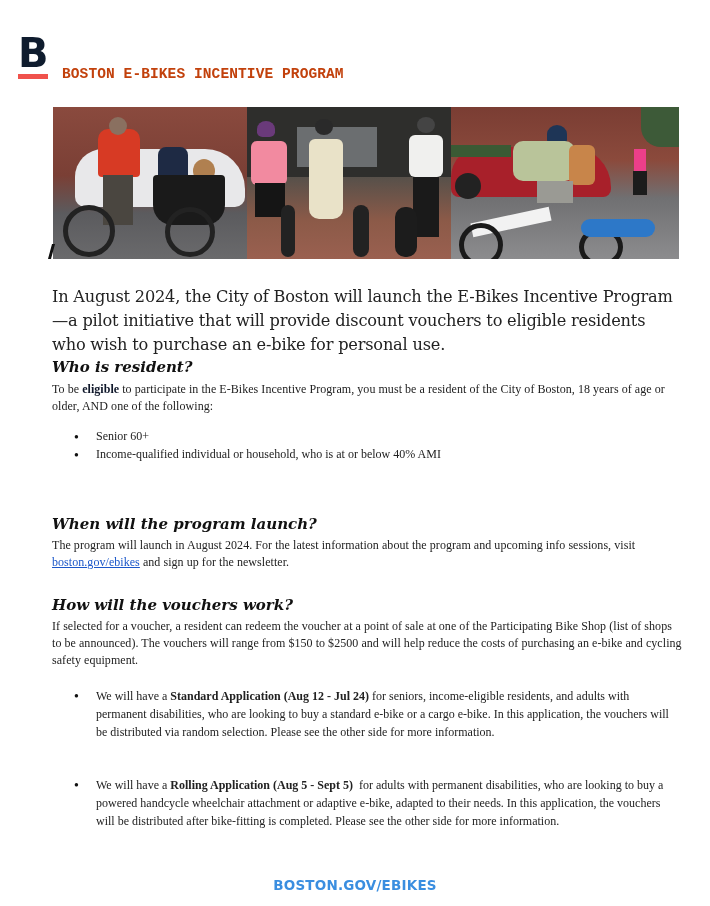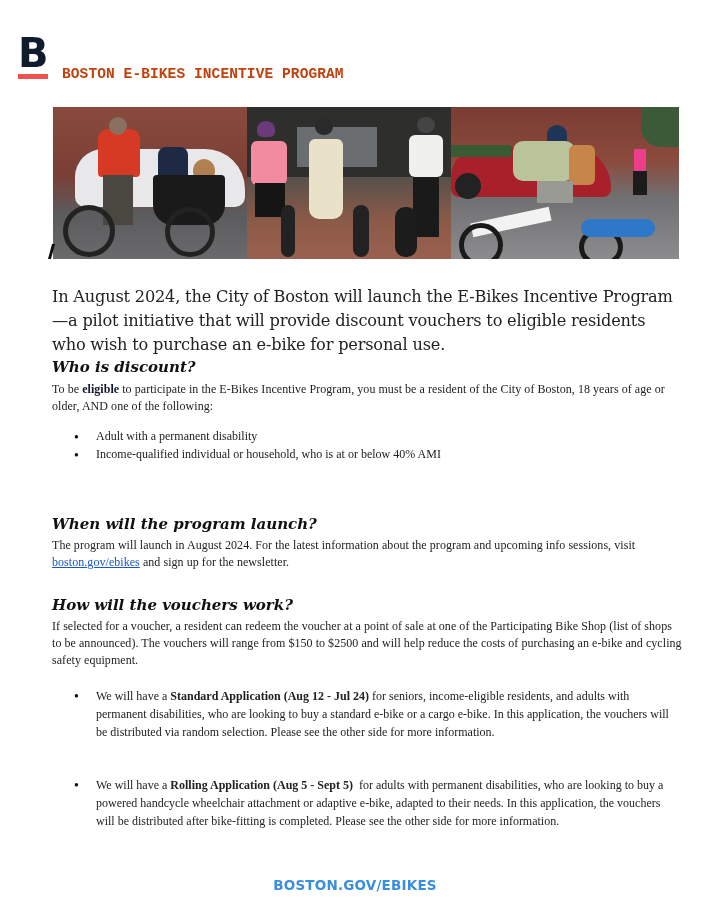--- a/index.html
+++ b/index.html
@@ -111,24 +111,24 @@
     <div class="shape" style="left:128px;top:120px;width:44px;height:40px;border:5px solid #1a1a1a;border-radius:50%;"></div>
 
     <div class="shape" style="left:130px;top:112px;width:74px;height:18px;background:#2d78c8;border-radius:9px;"></div>
   </div>
 </div>
 
 <div class="cursor-mark"></div>
 
 <p class="intro">In August 2024, the City of Boston will launch the E-Bikes Incentive Program—a pilot initiative that will provide discount vouchers to eligible residents who wish to purchase an e-bike for personal use.</p>
 
-<h2 style="top:358px;">Who is discount?</h2>
+<h2 style="top:358px;">Who is resident?</h2>
 <p class="para" style="top:381px;"><span>To be </span><span class="blue-bold">eligible</span><span> to participate in the E-Bikes Incentive Program, you must be a resident of the City of Boston, 18 years of age or older, </span><b>AND</b><span> one of the following:</span></p>
 <ul class="list" style="top:428px;">
-  <li>Adult with a permanent disability</li>
+  <li>Senior 60+</li>
   <li>Income-qualified individual or household, who is at or below 40% AMI</li>
 </ul>
 
 <h2 style="top:515px;">When will the program launch?</h2>
 <p class="para" style="top:537px;"><span>The program will launch in August 2024. For the latest information about the program and upcoming info sessions, visit </span><a class="link">boston.gov/ebikes</a><span> and sign up for the newsletter.</span></p>
 
 <h2 style="top:596px;text-align:center;">How will the vouchers work?</h2>
 <p class="para" style="top:618px;">If selected for a voucher, a resident can redeem the voucher at a point of sale at one of the Participating Bike Shop (list of shops to be announced). The vouchers will range from $150 to $2500 and will help reduce the costs of purchasing an e-bike and cycling safety equipment.</p>
 
 <ul class="blist" style="top:687px;">

